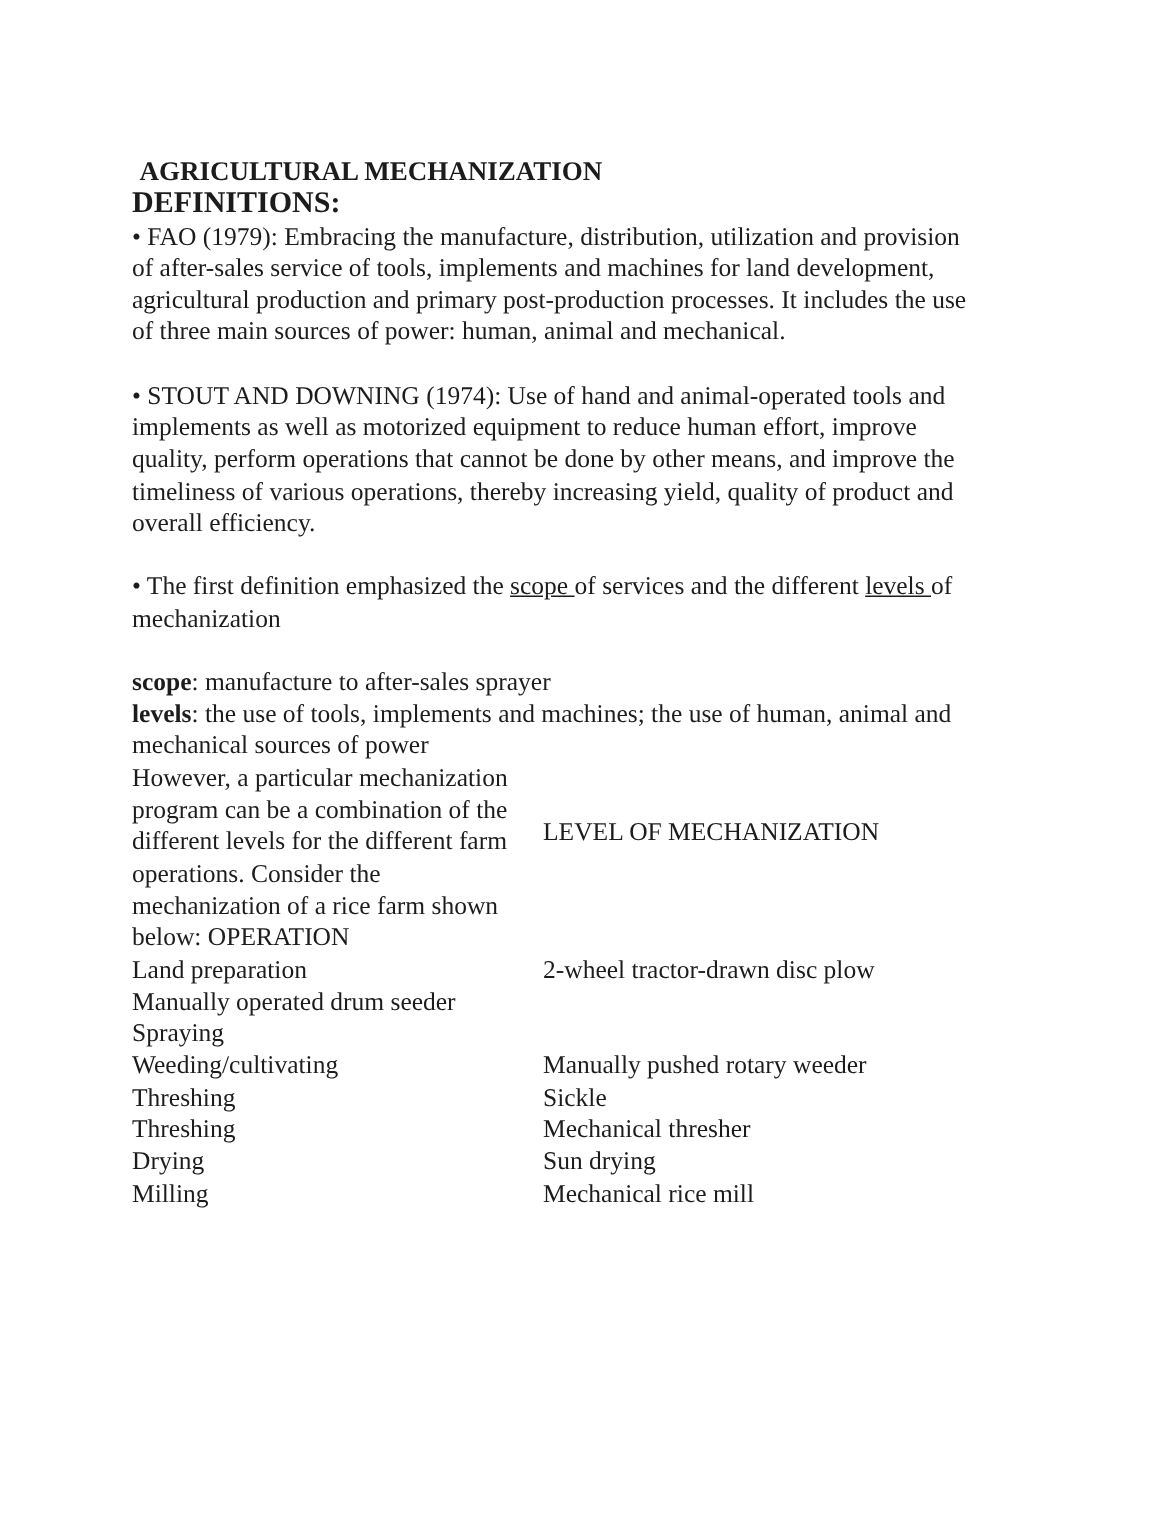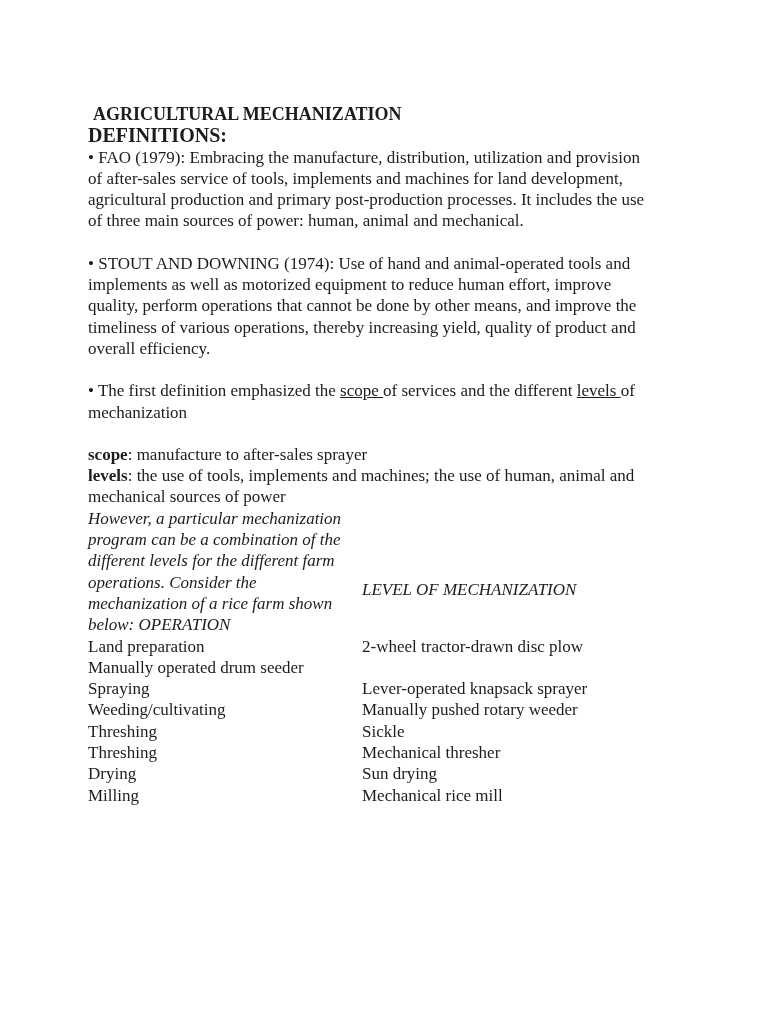--- a/index.html
+++ b/index.html
@@ -43,22 +43,21 @@
     margin-top: 21px;
   }
   .first-def u, .underlined {
     text-decoration: underline;
   }
   .def-line b { font-weight: bold; }
   .def-line { white-space: pre-line; }
   .def-line .rest { white-space: pre-line; }
   .twocol-head {
     display: flex;
-    align-items: center;
-    font-style: italic;
+    align-items: flex-start;
   }
   .col-left {
     width: 274px;
     flex: 0 0 274px;
     white-space: pre-line;
   }
   .col-right {
     flex: 1;
     white-space: pre-line;
     margin-top: 36px;
@@ -115,21 +114,20 @@
     <div>
       <div class="op-row">
         <div class="op-cell">Land preparation</div>
         <div class="lvl-cell">2-wheel tractor-drawn disc plow</div>
       </div>
       <div class="op-row">
         <div class="lvl-cell">Manually operated drum seeder</div>
       </div>
       <div class="op-row">
         <div class="op-cell">Spraying</div>
-        <div class="lvl-cell">Lever-operated knapsack sprayer</div>
       </div>
       <div class="op-row">
         <div class="op-cell">Weeding/cultivating</div>
         <div class="lvl-cell">Manually pushed rotary weeder</div>
       </div>
       <div class="op-row">
         <div class="op-cell">Threshing</div>
         <div class="lvl-cell">Sickle</div>
       </div>
       <div class="op-row">

